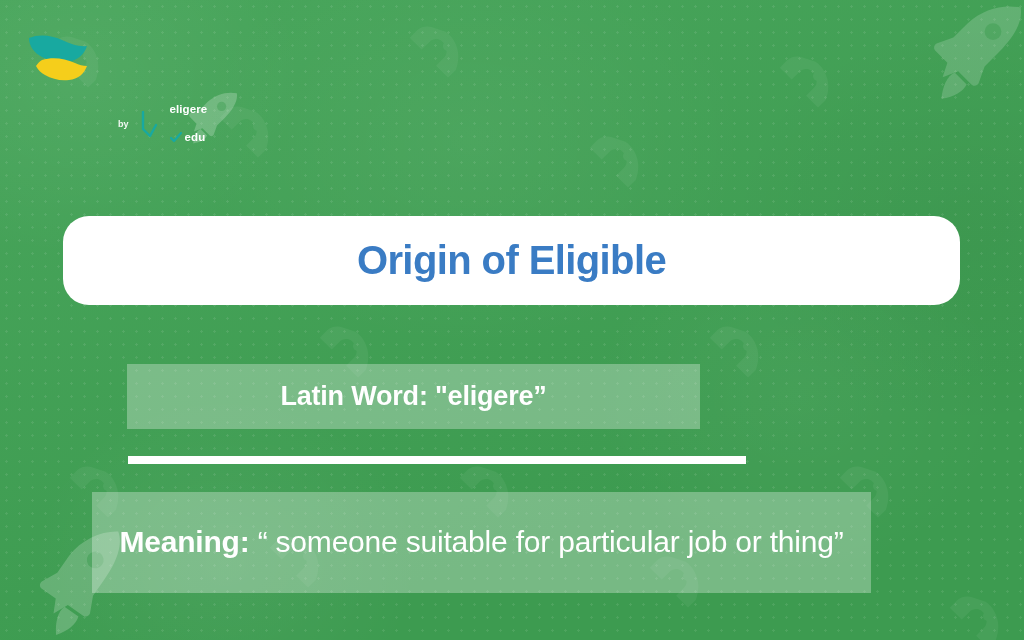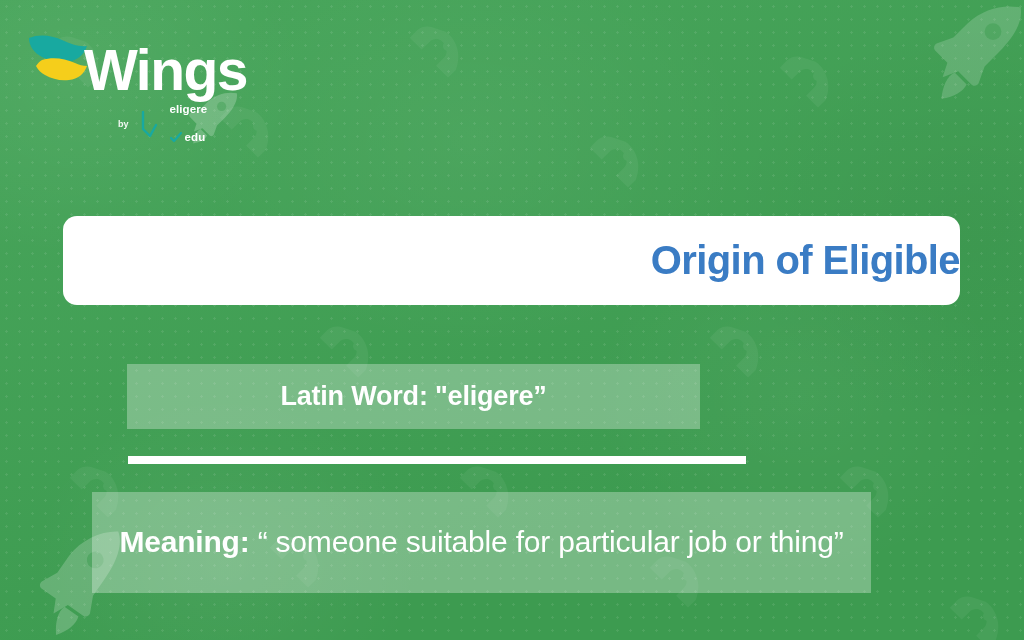--- a/index.html
+++ b/index.html
@@ -115,24 +115,24 @@
   }
 
   
   .title-card {
     position: absolute;
     left: 63px;
     top: 216px;
     width: 897px;
     height: 89px;
     background: #ffffff;
-    border-radius: 14px;
-    display: flex;
-    align-items: center;
-    justify-content: flex-end;
+    border-radius: 26px;
+    display: flex;
+    align-items: center;
+    justify-content: center;
   }
   .title-text {
     color: #3a7cc4;
     font-size: 40px;
     font-weight: 700;
     letter-spacing: -.6px;
   }
 
   
   .latin-panel {
@@ -248,21 +248,20 @@
     </svg>
   </div>
 
   <div class="logo-block">
 
     <svg class="wing-mark" viewBox="0 0 80 58">
       <path d="M3 6c10-4 22-3 33 2 9 4 17 7 25 6-3 9-10 15-20 16-9 1-17-1-25-5C8 21 3 14 3 6z" fill="#18A9A0"></path>
       <path d="M16 28c10-3 22-2 33 3 4 2 8 3 12 3-3 8-9 13-18 14-9 1-17-1-24-5-4-2-7-5-9-9 2-3 4-5 6-6z" fill="#F5CE1B"></path>
     </svg>
 
-    <div class="logo-word">Wings</div>
 
     <div class="sublogo">
       <span class="sublogo-by">by</span>
 
       <svg class="sublogo-check" viewBox="0 0 17 26">
         <path d="M2 1 L2 18 L9 25 L15 14" fill="none" stroke="#18A9A0" stroke-width="2.4" stroke-linecap="round" stroke-linejoin="round"></path>
       </svg>
 
       <span class="sublogo-text">
         <span class="l1">eligere</span>

